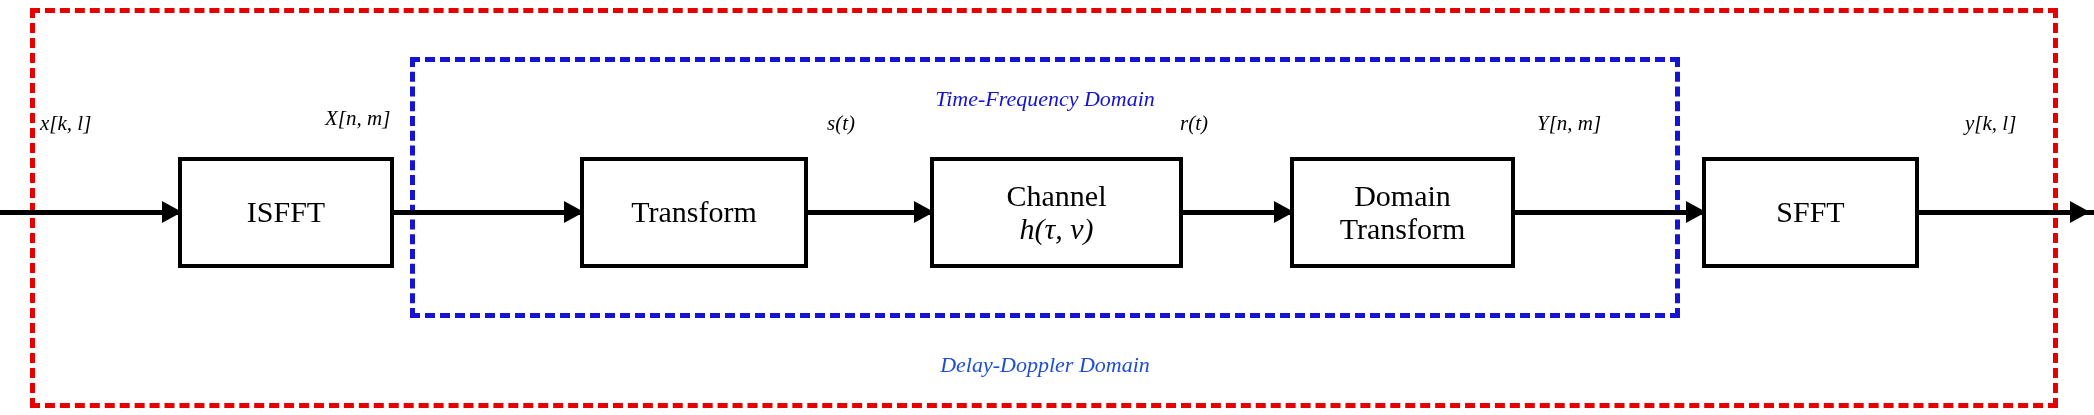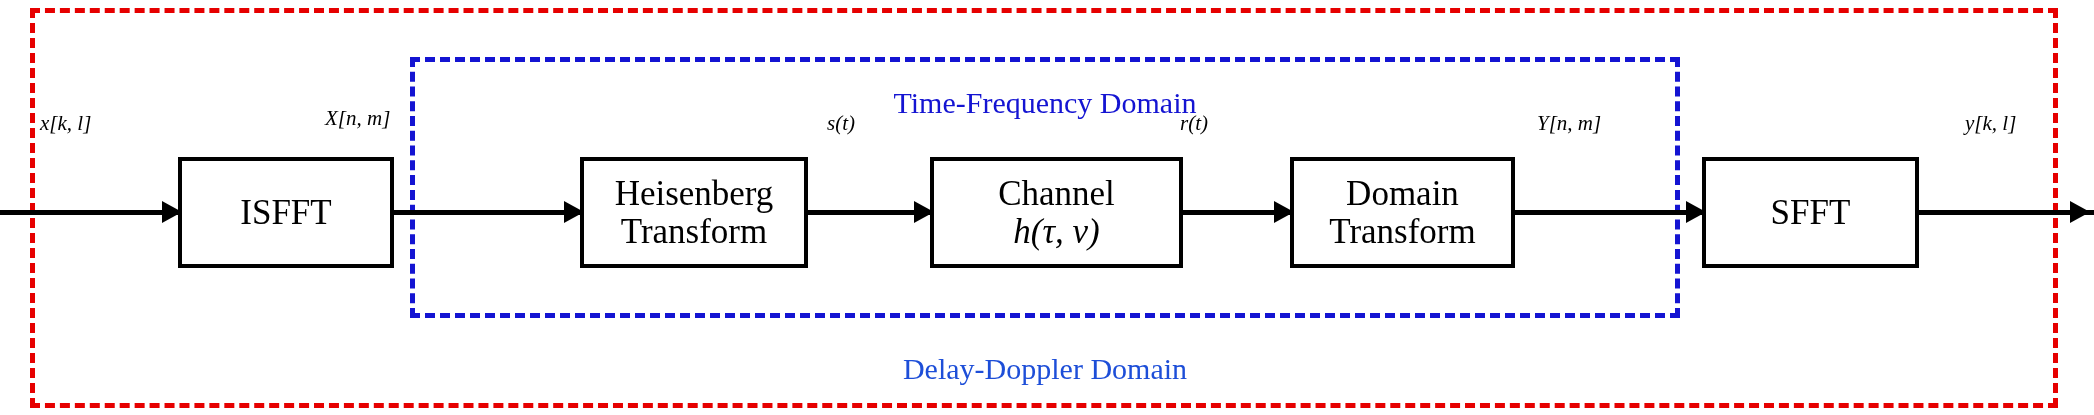--- a/index.html
+++ b/index.html
@@ -18,39 +18,40 @@
     border:5px dashed #e60000;
   }
   #blue-domain-box{
     left:410px;top:57px;width:1270px;height:261px;
     border:5px dashed #1414d2;
   }
 
   .domain-label{
     position:absolute;
     white-space:nowrap;
-    font-size:30px;
+    font-size:22px;
     line-height:1;
     font-family:"Liberation Serif","DejaVu Serif",serif;
+    font-style:italic;
   }
   #tf-domain-label{color:#1414d2;left:600px;top:88px;width:890px;text-align:center;}
   #dd-domain-label{color:#1d4ed8;left:600px;top:354px;width:890px;text-align:center;}
 
   
   .block{
     position:absolute;
     box-sizing:border-box;
     border:4px solid #000000;
     background:#ffffff;
     display:flex;
     flex-direction:column;
     align-items:center;
     justify-content:center;
     color:#000000;
-    font-size:35px;
+    font-size:30px;
     line-height:1.08;
     text-align:center;
     top:157px;
     height:111px;
     z-index:4;
   }
   .block .ln{display:block;white-space:nowrap;}
   .block .ln.math{font-style:italic;}
 
   #block-isfft{left:178px;width:216px;}
@@ -133,21 +134,20 @@
   <div class="arrow-head" id="arrow-channel"></div>
   <div class="arrow-head" id="arrow-wigner"></div>
   <div class="arrow-head" id="arrow-sfft"></div>
   <div class="arrow-head" id="arrow-out"></div>
 
   <div class="block" id="block-isfft">
     <span class="ln">ISFFT</span>
   </div>
 
   <div class="block" id="block-heisenberg">
-    <span class="ln">Heisenberg</span>
     <span class="ln">Transform</span>
   </div>
 
   <div class="block" id="block-channel">
     <span class="ln">Channel</span>
     <span class="ln math">h(τ, ν)</span>
   </div>
 
   <div class="block" id="block-wigner">
     <span class="ln">Domain</span>

